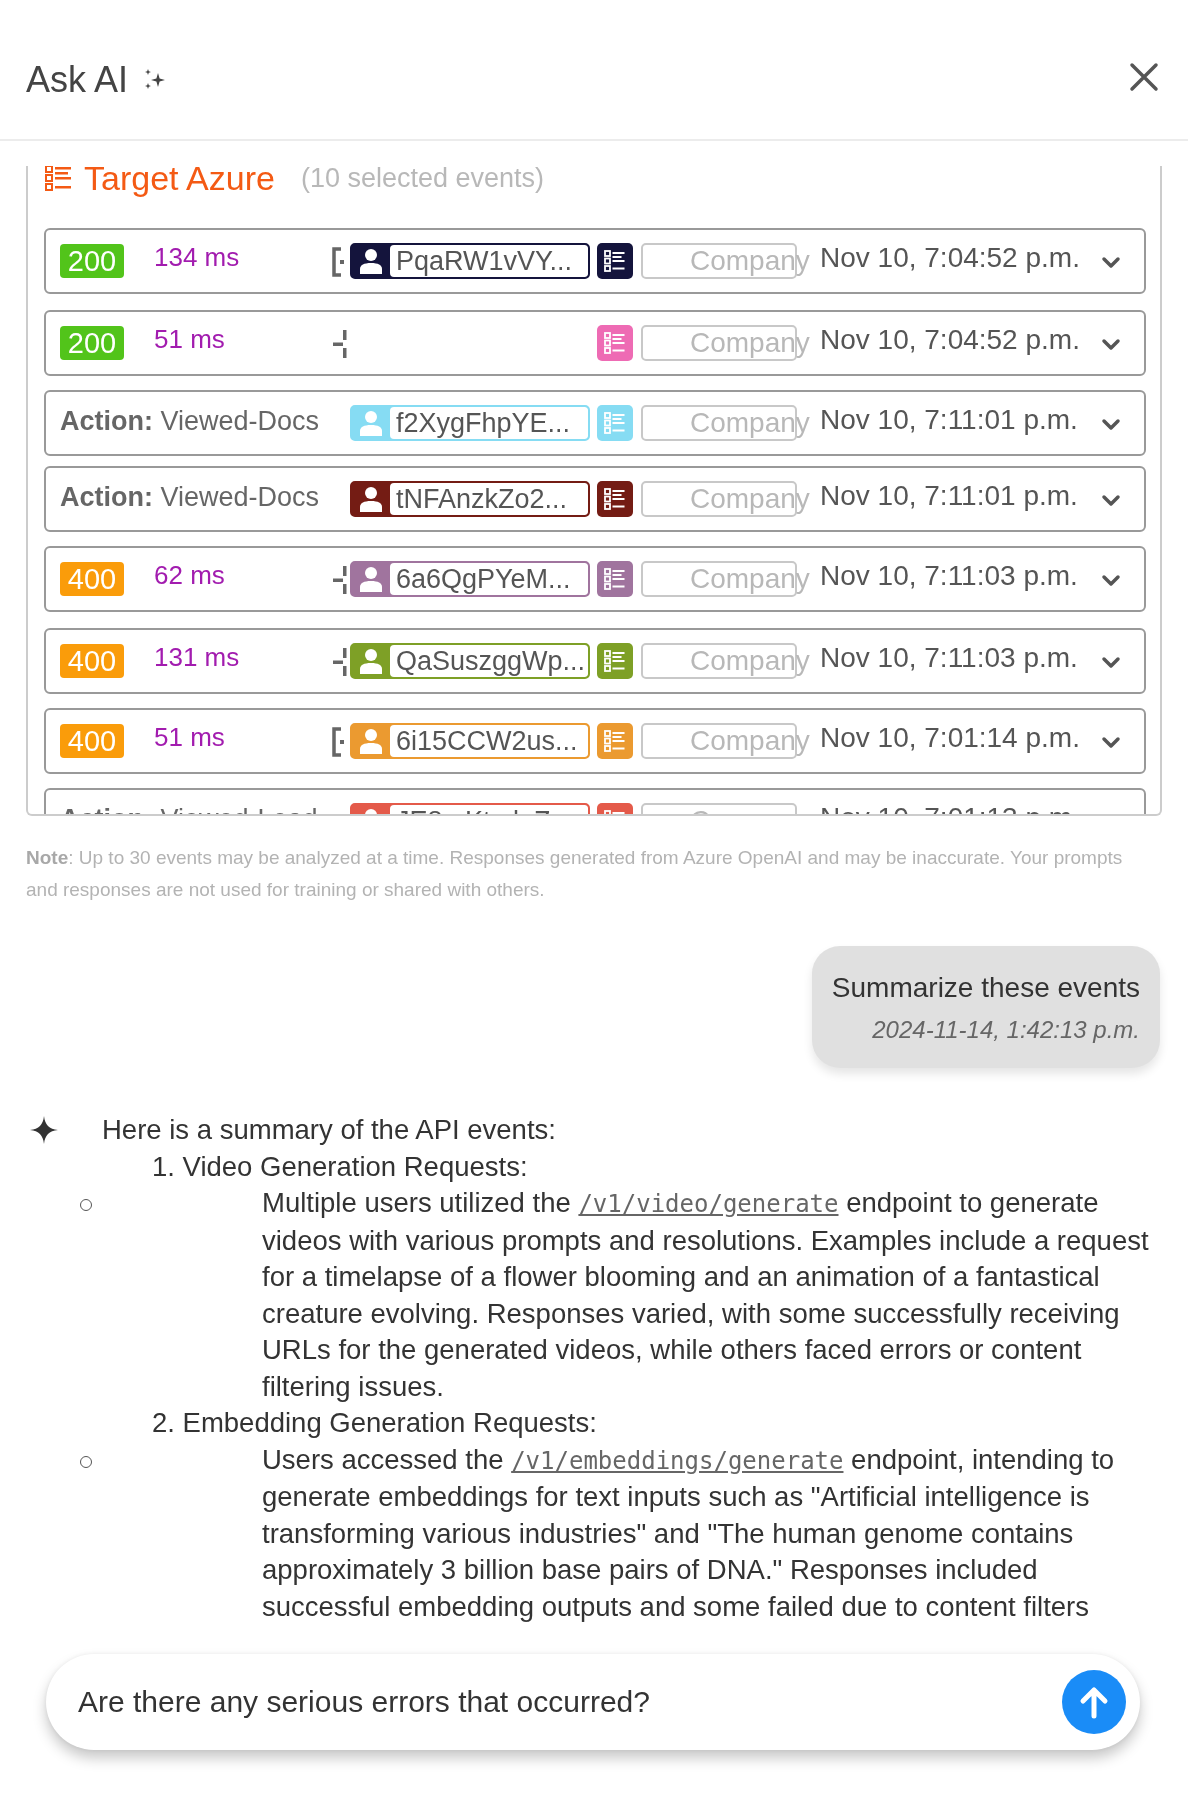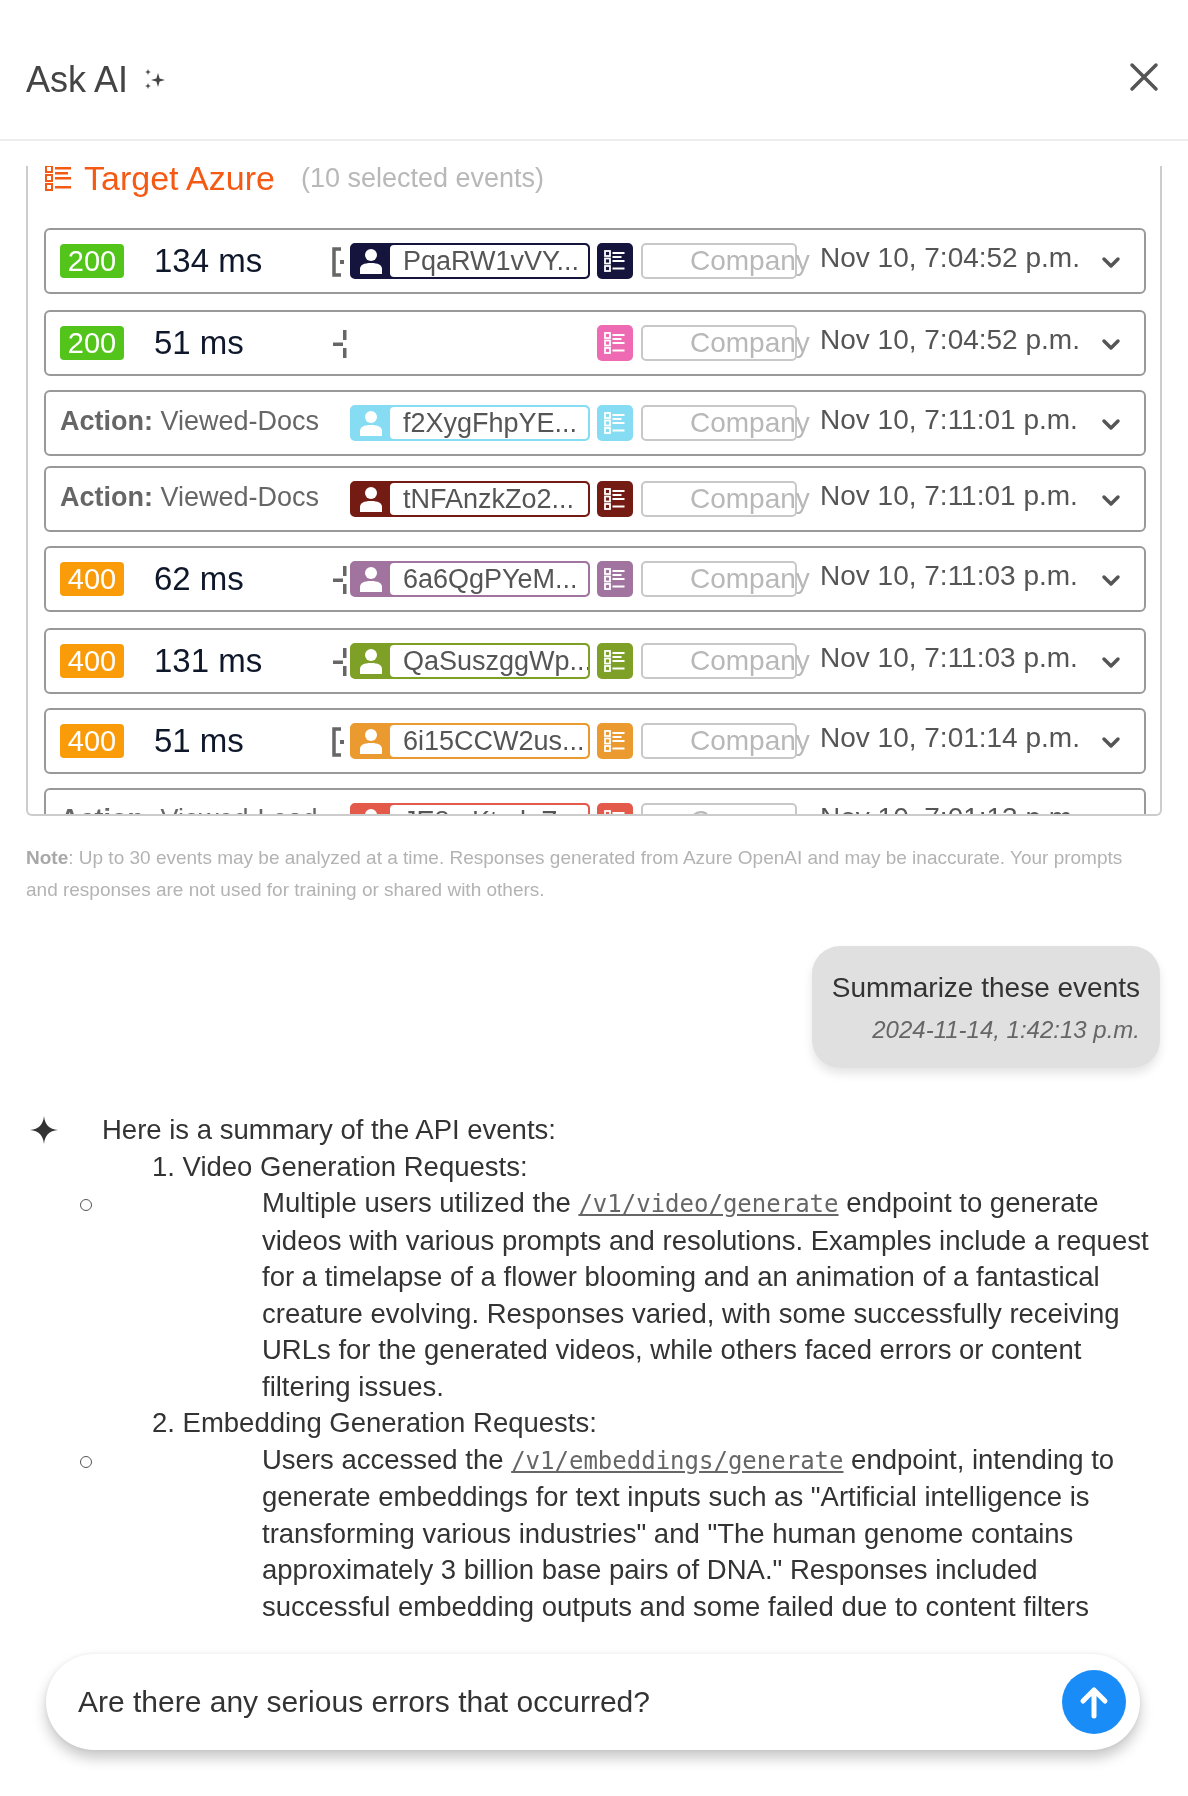--- a/index.html
+++ b/index.html
@@ -12,27 +12,27 @@
   .close-btn { position: absolute; left: 1124px; top: 32px; width: 40px; height: 40px; cursor: pointer; }
 
   .events-panel { position: absolute; left: 26px; top: 166px; width: 1136px; height: 650px; border-left: 2px solid #ccc; border-right: 2px solid #ccc; border-bottom: 2px solid #ccc; border-radius: 0 0 6px 6px; overflow: hidden; }
   .events-title { position: absolute; left: 16px; top: -10px; display: flex; align-items: center; gap: 10px; height: 44px; }
   .events-title .lbl { color: #f45a14; font-size: 34px; }
   .events-title .cnt { color: #b8b8b8; font-size: 27px; margin-left: 16px; }
   .list-icon-orange { width: 30px; height: 30px; }
 
   .event-row { position: absolute; left: 16px; width: 1102px; height: 66px; border: 2px solid #999; border-radius: 6px; background: #fff; cursor: pointer; }
   .status-badge { position: absolute; left: 14px; top: 14px; height: 34px; width: 64px; border-radius: 4px; color: #fff; font-size: 29px; text-align: center; line-height: 34px; }
-  .duration { position: absolute; left: 108px; top: 12px; font-size: 33px; color: #0f172a; }
+  .duration { position: absolute; left: 108px; top: 12px; font-size: 26px; color: #a21caf; }
   .action-text { position: absolute; left: 14px; top: 14px; font-size: 27px; color: #666; }
   .action-text b { color: #666; font-weight: bold; }
   .direction-icon { position: absolute; left: 285px; top: 16px; width: 18px; height: 32px; }
   .user-chip { position: absolute; left: 304px; top: 13px; width: 240px; height: 36px; border-radius: 5px; border: 2px solid; display: flex; overflow: hidden; }
   .user-chip .uic { width: 38px; height: 100%; display: flex; align-items: center; justify-content: center; }
-  .user-chip .uid { flex: 1; background: #fff; font-size: 27px; color: #555; line-height: 32px; padding-left: 13px; white-space: nowrap; overflow: hidden; border-radius: 4px 3px 3px 4px; }
+  .user-chip .uid { flex: 1; background: #fff; font-size: 27px; color: #555; line-height: 32px; padding-left: 6px; white-space: nowrap; overflow: hidden; border-radius: 4px 3px 3px 4px; }
   .list-chip { position: absolute; left: 551px; top: 13px; width: 36px; height: 36px; border-radius: 5px; display: flex; align-items: center; justify-content: center; }
   .company-chip { position: absolute; left: 595px; top: 13px; width: 156px; height: 36px; border: 2px solid #c8c8c8; border-radius: 5px; display: flex; align-items: center; gap: 2px; padding-left: 4px; }
   .company-chip .ctext { color: #b8b8b8; font-size: 28px; margin-left: 41px; }
   .timestamp { position: absolute; left: 774px; top: 12px; font-size: 28px; color: #555; white-space: nowrap; }
   .chevron { position: absolute; left: 1054px; top: 22px; width: 22px; height: 22px; cursor: pointer; }
 
   .note { position: absolute; left: 26px; top: 842px; width: 1130px; font-size: 19px; line-height: 32px; color: #b3b3b3; }
   .note b { color: #a8a8a8; }
 
   .user-bubble { position: absolute; left: 812px; top: 946px; width: 348px; height: 122px; background: #e0e0e0; border-radius: 28px; box-shadow: 0 6px 10px rgba(0,0,0,0.10); }

